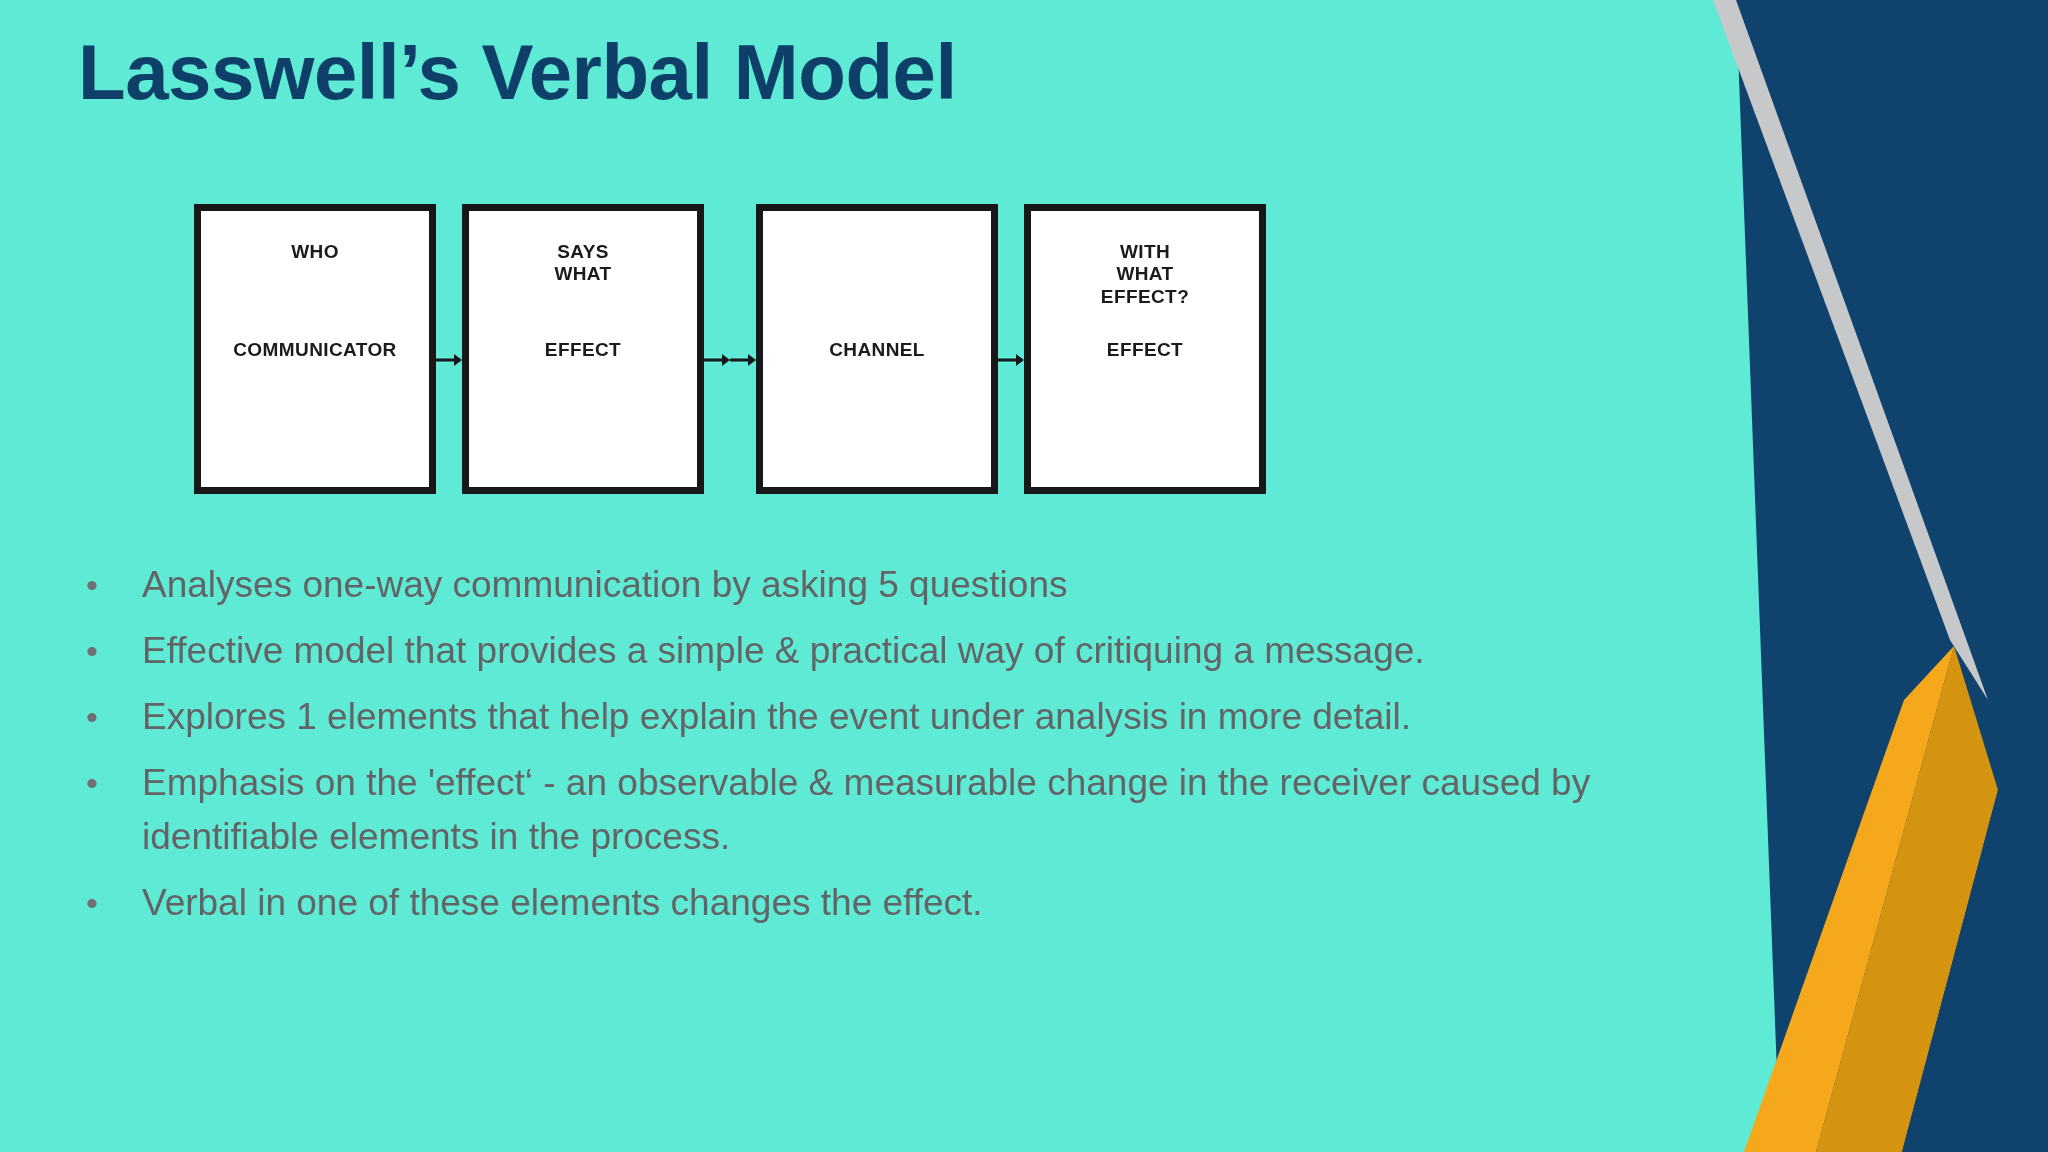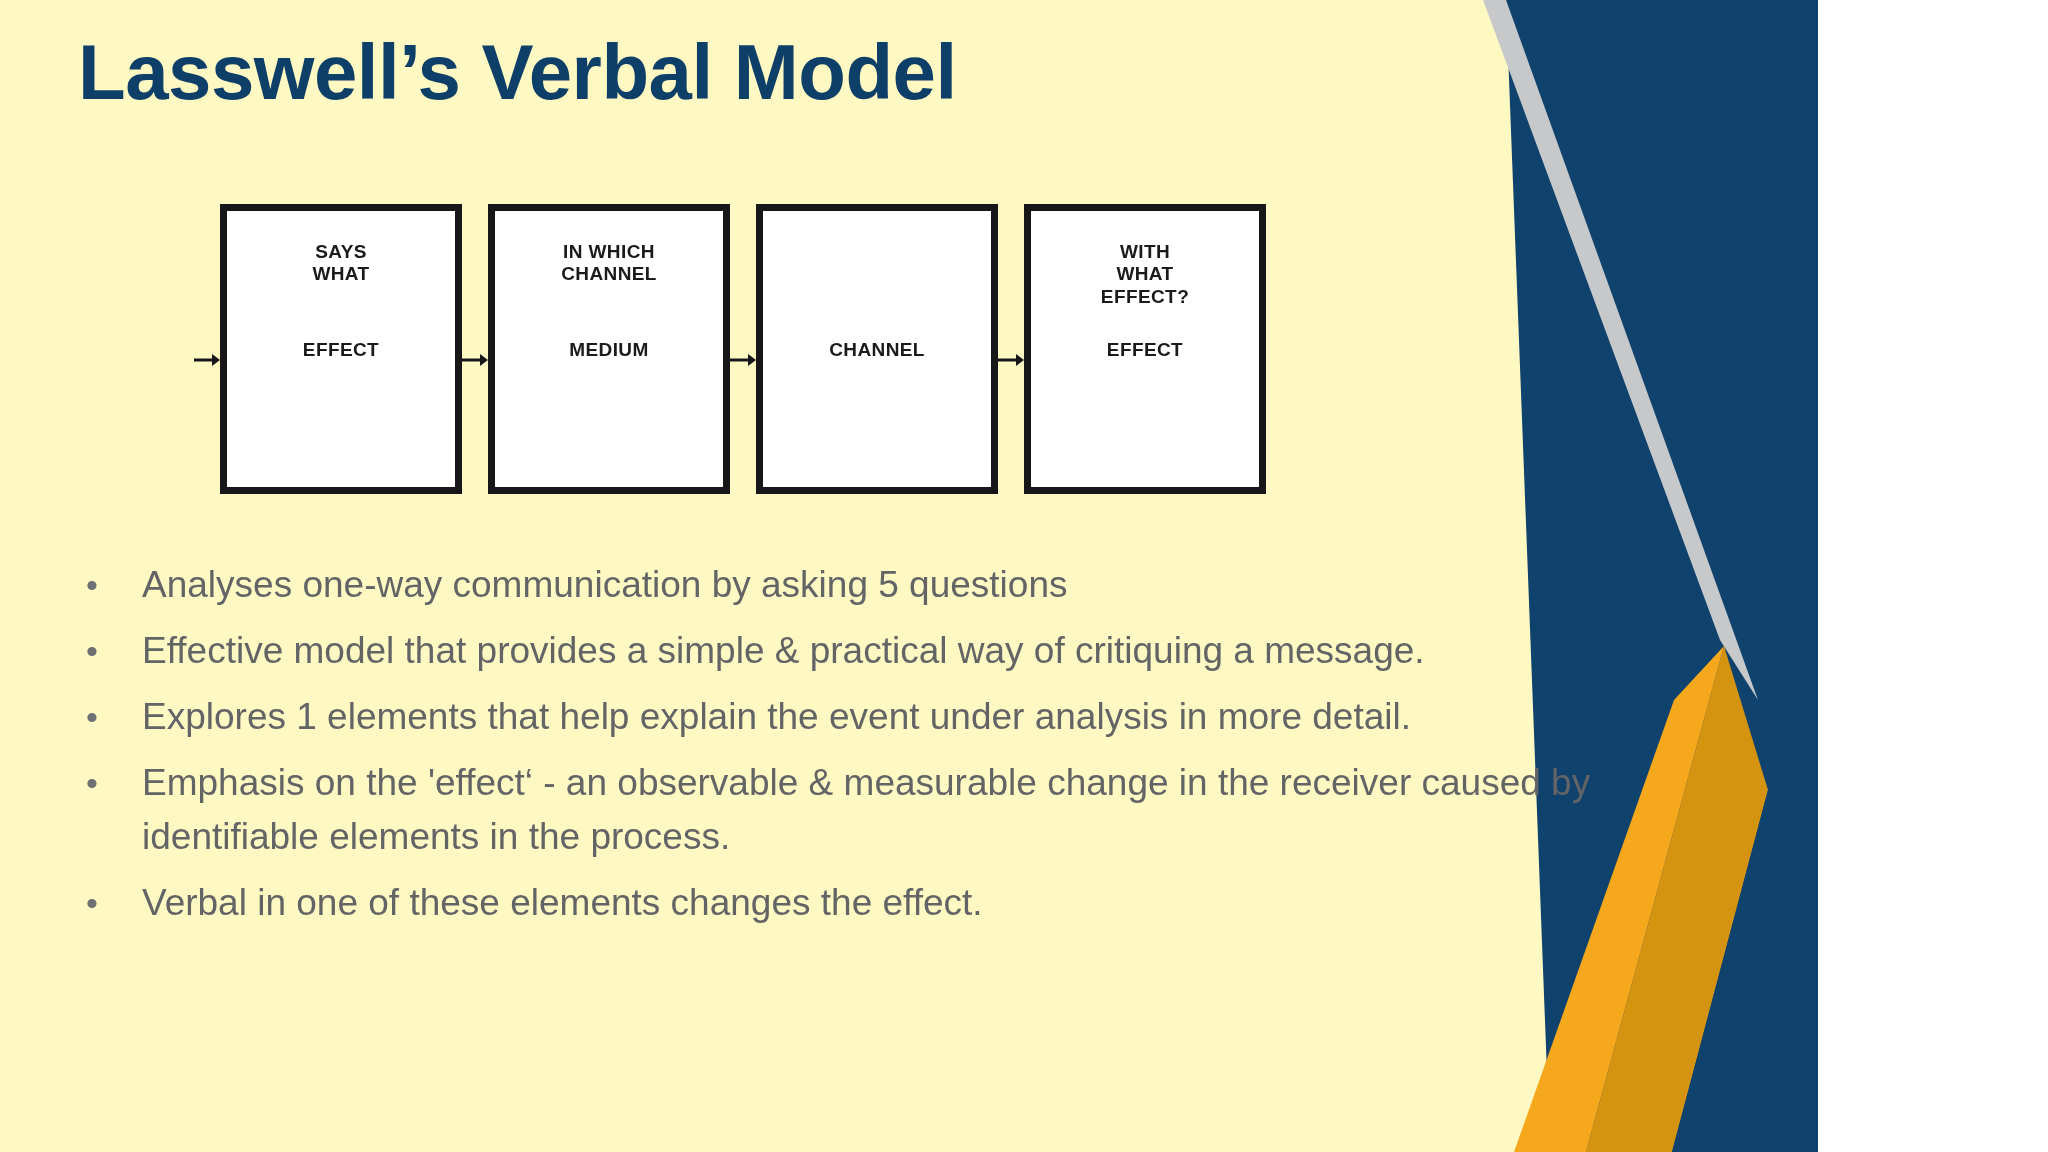--- a/index.html
+++ b/index.html
@@ -9,23 +9,23 @@
   }
   body {
     width: 2048px;
     height: 1152px;
     overflow: hidden;
     font-family: "Liberation Sans", sans-serif;
   }
 
   #slide {
     position: relative;
-    width: 1818px;
+    width: 2048px;
     height: 1152px;
-    background: #fef9c3;
+    background: #5eead4;
     overflow: hidden;
   }
 
   
   #decor {
     position: absolute;
     top: 0;
     right: 0;
     width: 360px;
     height: 1152px;
@@ -145,44 +145,44 @@
 
     <polygon points="216,700 266,646 128,1152 56,1152" fill="#f5a81c"></polygon>
 
     <polygon points="310,790 360,700 360,1152 214,1152" fill="#10426e"></polygon>
   </svg>
 
   <div id="title">Lasswell’s Verbal Model</div>
 
   <div id="diagram">
 
+    <div class="stage">
+      <div class="stage-q">WHO</div>
+      <div class="stage-a">COMMUNICATOR</div>
+    </div>
 
     <div class="connector">
       <svg width="26" height="16" viewBox="0 0 26 16">
         <line x1="0" y1="8" x2="19" y2="8" stroke="#17171a" stroke-width="3"></line>
         <polygon points="18,2 26,8 18,14" fill="#17171a"></polygon>
       </svg>
     </div>
 
     <div class="stage">
       <div class="stage-q">SAYS<br>WHAT</div>
       <div class="stage-a">EFFECT</div>
     </div>
 
     <div class="connector">
       <svg width="26" height="16" viewBox="0 0 26 16">
         <line x1="0" y1="8" x2="19" y2="8" stroke="#17171a" stroke-width="3"></line>
         <polygon points="18,2 26,8 18,14" fill="#17171a"></polygon>
       </svg>
     </div>
 
-    <div class="stage">
-      <div class="stage-q">IN WHICH<br>CHANNEL</div>
-      <div class="stage-a">MEDIUM</div>
-    </div>
 
     <div class="connector">
       <svg width="26" height="16" viewBox="0 0 26 16">
         <line x1="0" y1="8" x2="19" y2="8" stroke="#17171a" stroke-width="3"></line>
         <polygon points="18,2 26,8 18,14" fill="#17171a"></polygon>
       </svg>
     </div>
 
     <div class="stage">
       <div class="stage-a">CHANNEL</div>

